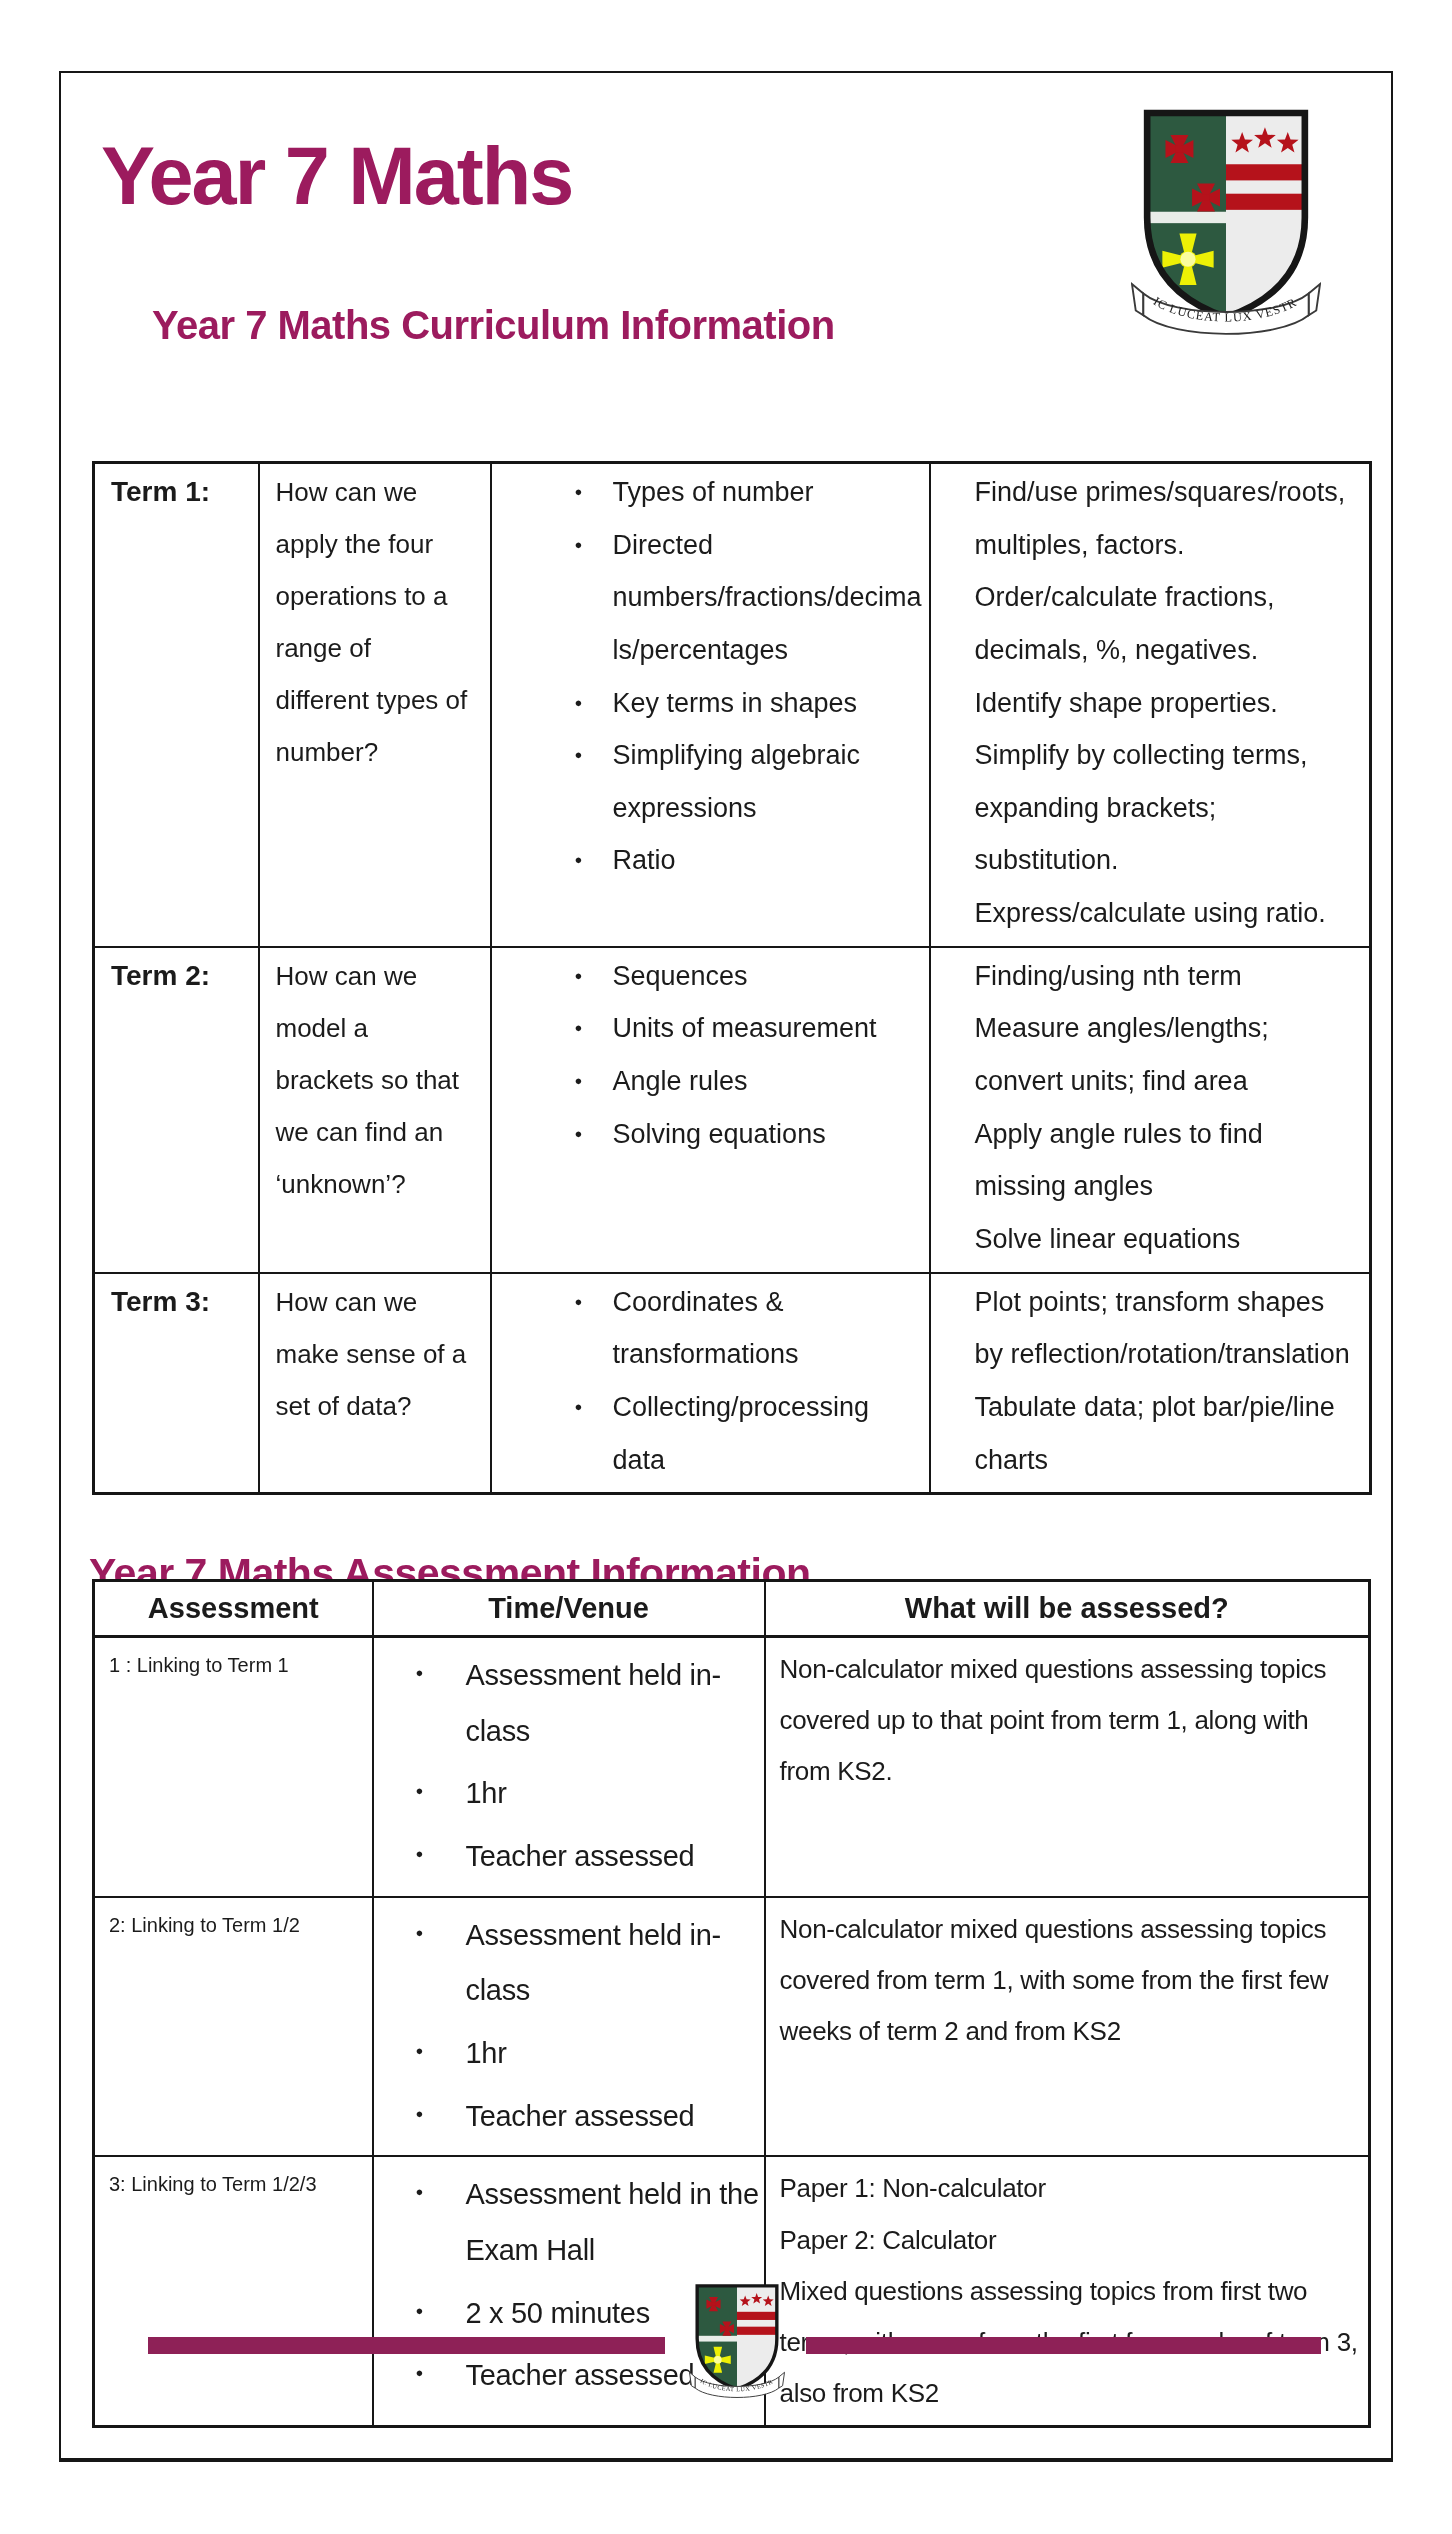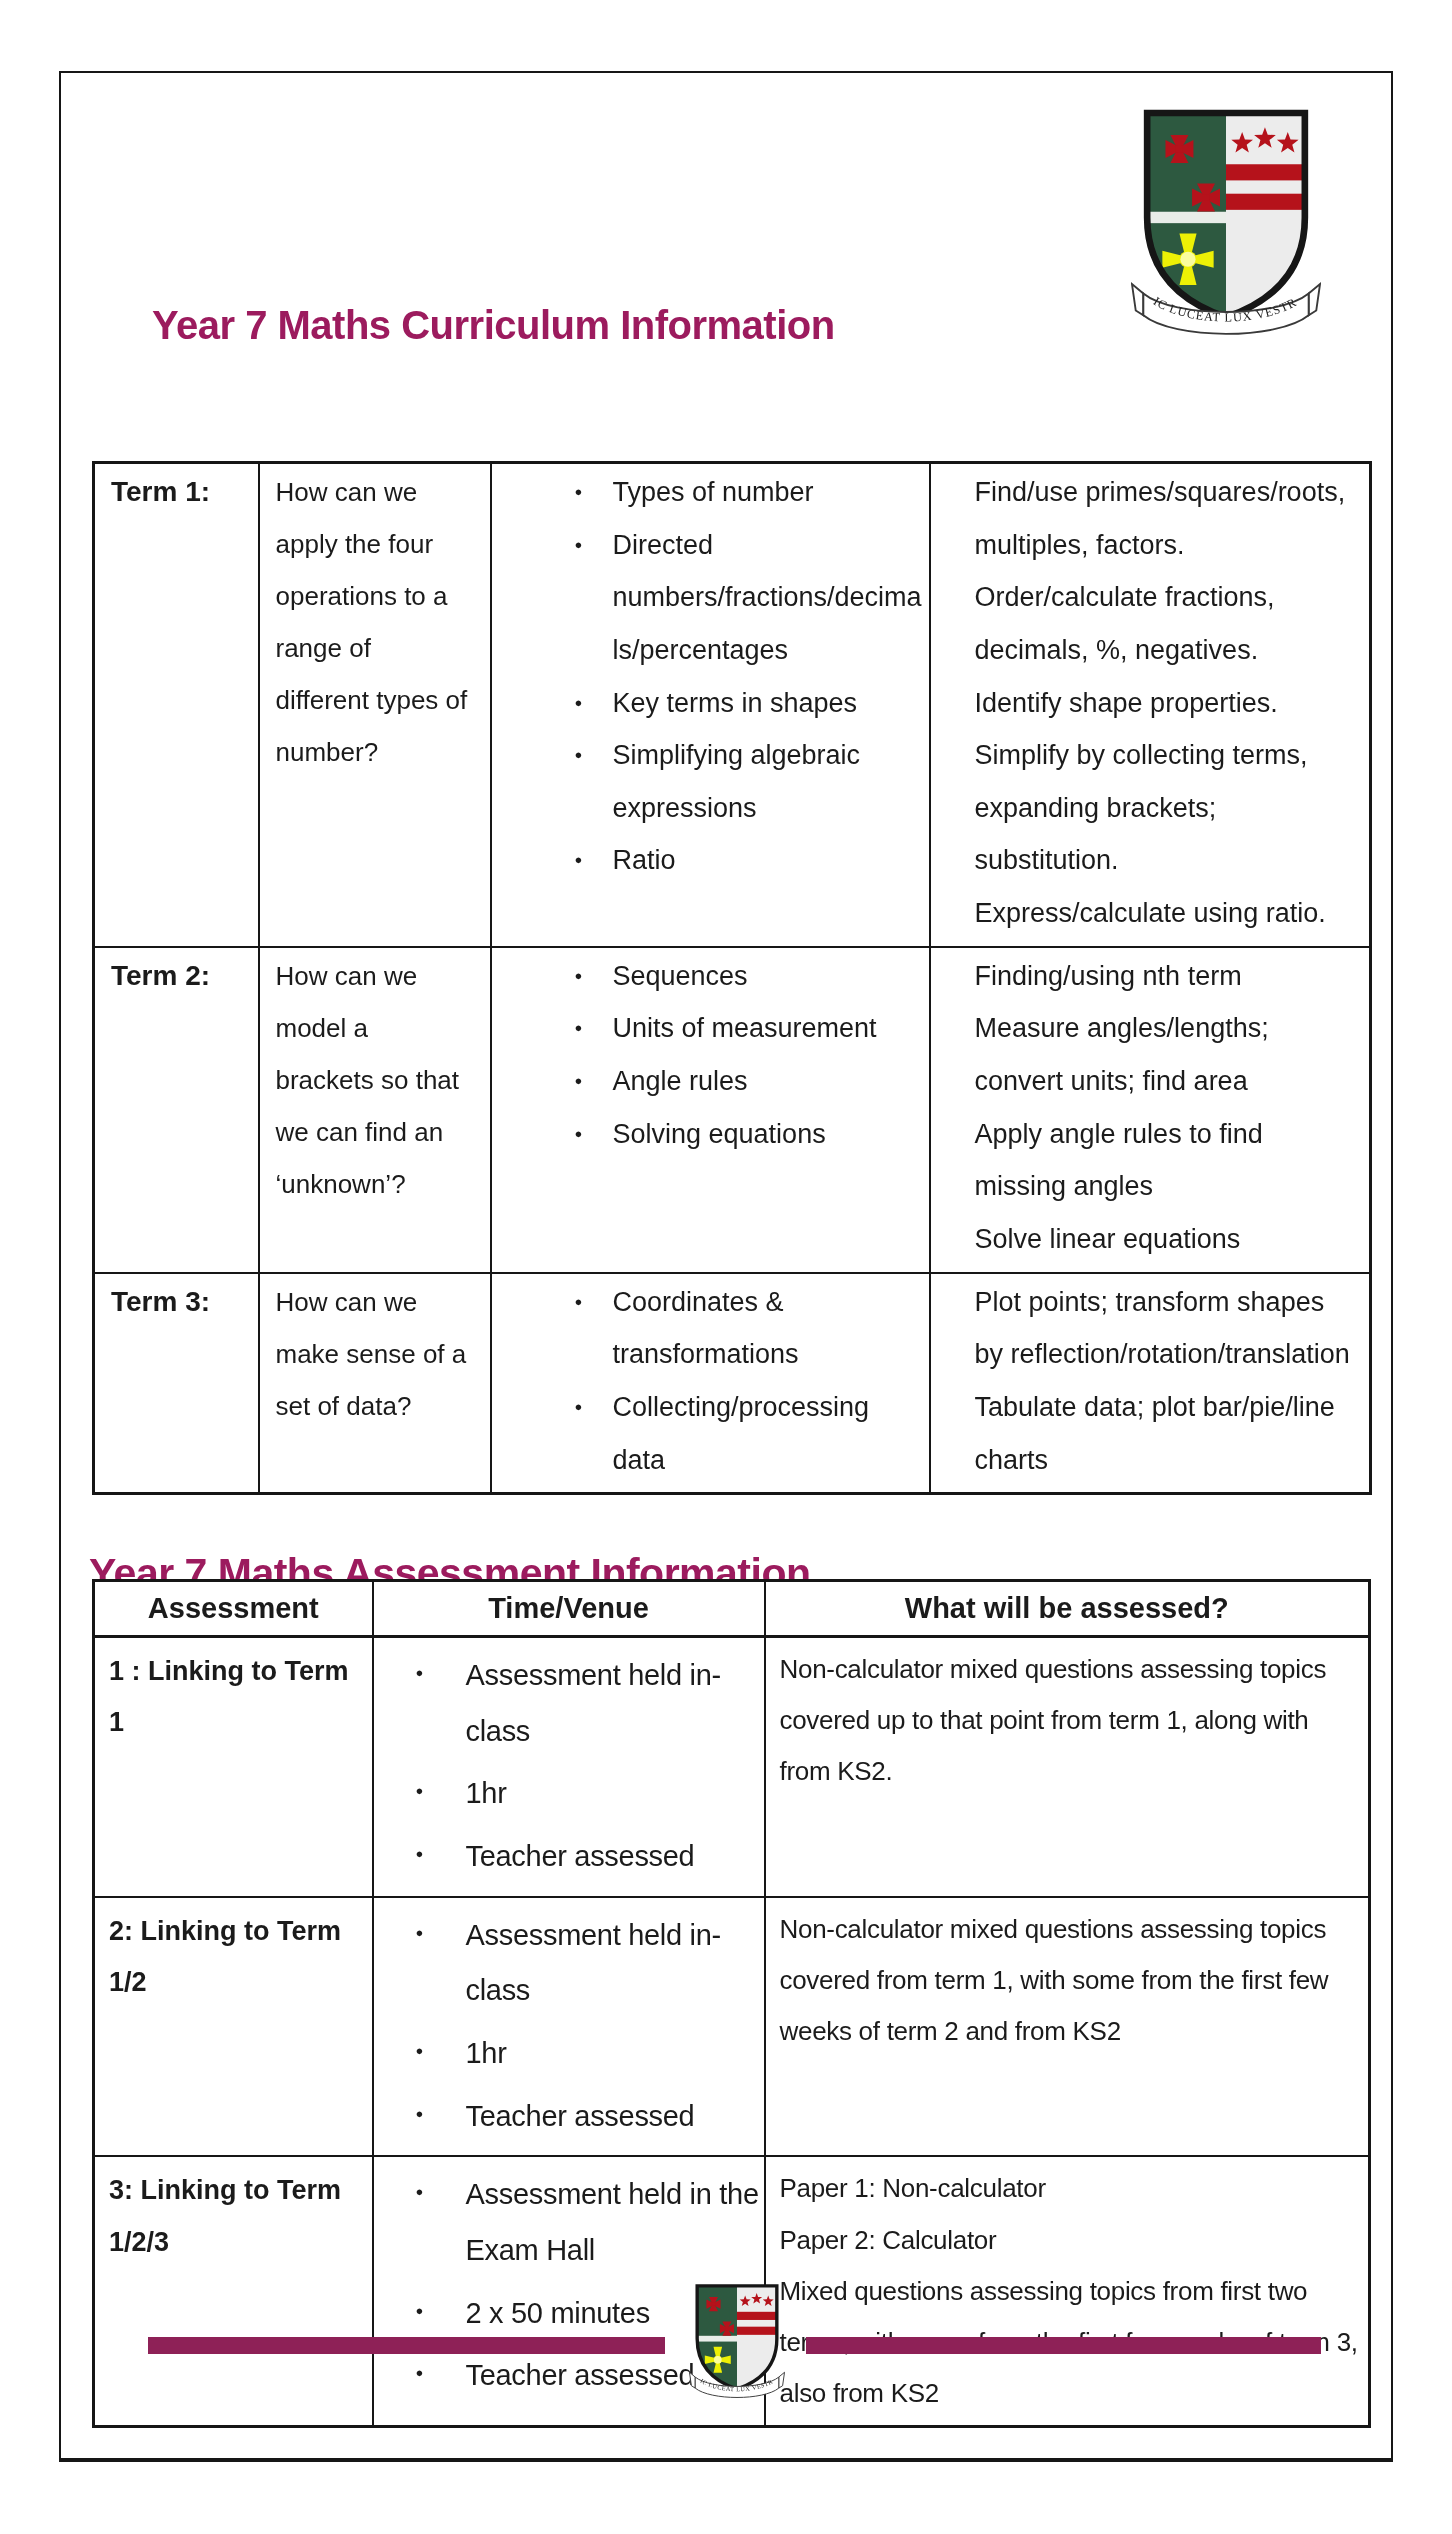--- a/index.html
+++ b/index.html
@@ -46,21 +46,21 @@
   .spec{padding:2px 6px 6px 0;}
   .skill{font-size:27px;line-height:1.95;padding:2px 18px 6px 44px;}
   .li{display:flex;align-items:flex-start;}
   .dot{flex:none;}
   .t1 .dot{width:38px;margin-left:83px;font-size:13px;line-height:51px;}
   .t1 .btxt{flex:1;font-size:27px;line-height:1.95;overflow-wrap:anywhere;}
   .t2 .dot{width:50px;margin-left:42px;font-size:13px;line-height:50px;}
   .t2 .btxt{flex:1;font-size:29px;line-height:1.92;letter-spacing:-0.3px;overflow-wrap:anywhere;}
   .t2 .li{margin-bottom:7px;}
   .t2 .tv{padding:10px 4px 4px 0;}
-  .t2 .label{font-size:27px;line-height:1.9;padding:8px 8px 6px 14px;font-weight:bold;}
+  .t2 .label{font-size:20px;line-height:1.9;padding:8px 8px 6px 14px;}
   .t2 .assessed{font-size:26px;line-height:1.97;letter-spacing:-0.3px;padding:6px 8px 6px 14px;}
 
   .c-green{fill:var(--crest-green,#2D5940);}
   .c-silver{fill:#ECECEC;}
   .c-red{fill:var(--crest-red,#B5121B);}
   .c-yellow{fill:var(--crest-yellow,#EDF005);}
   .c-outline{fill:none;stroke:#161616;stroke-width:7px;}
   .ribbon{fill:#ffffff;stroke:#3a3a3a;stroke-width:2px;}
   .motto{font-size:13px;fill:#222;letter-spacing:1px;font-family:"Liberation Serif",serif;}
 </style>
@@ -109,20 +109,21 @@
       <path id="mottoArc" d="M22,206 C60,232 140,232 178,206" fill="none"></path>
       <text class="motto">
         <textPath href="#mottoArc" startOffset="50%" text-anchor="middle">SIC LUCEAT LUX VESTRA</textPath>
       </text>
     </symbol>
   </defs>
 </svg>
 
 <div class="frame">
 
+  <div class="page-title">Year 7 Maths</div>
 
   <svg class="crest-top" viewBox="0 0 200 250">
     <use href="#crest"></use>
   </svg>
 
   <div class="page-subtitle">Year 7 Maths Curriculum Information</div>
 
   <table class="t1">
     <colgroup>
         <col class="c0">

